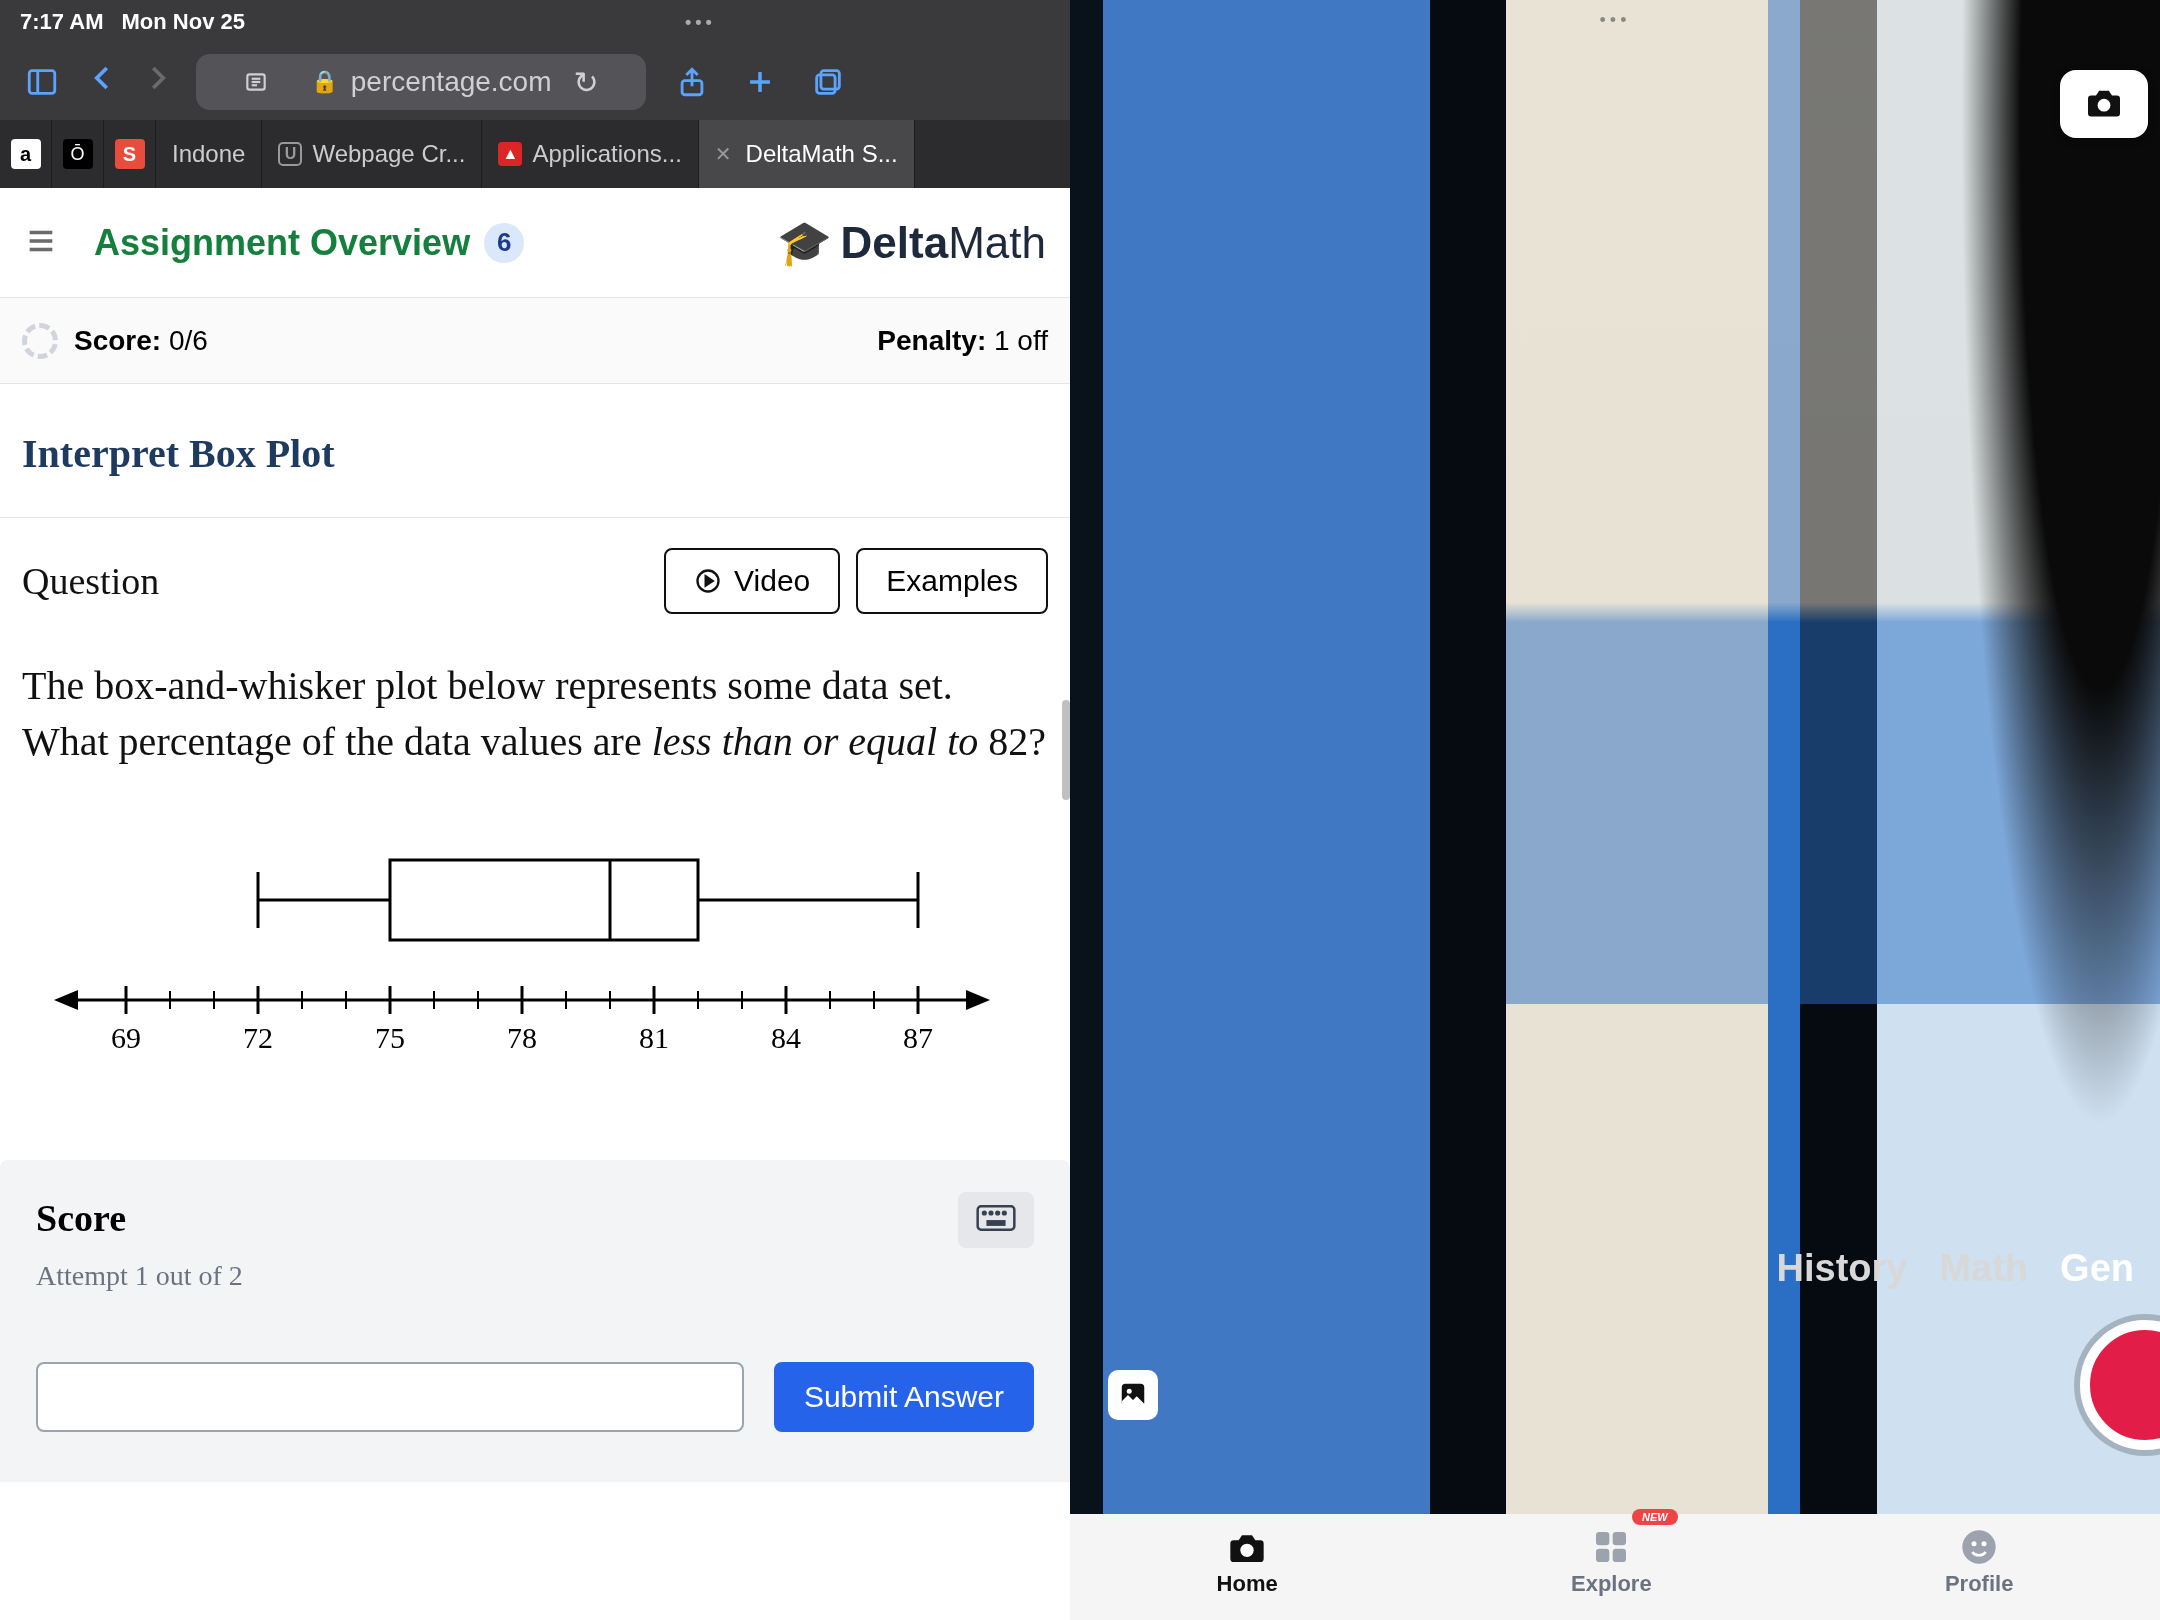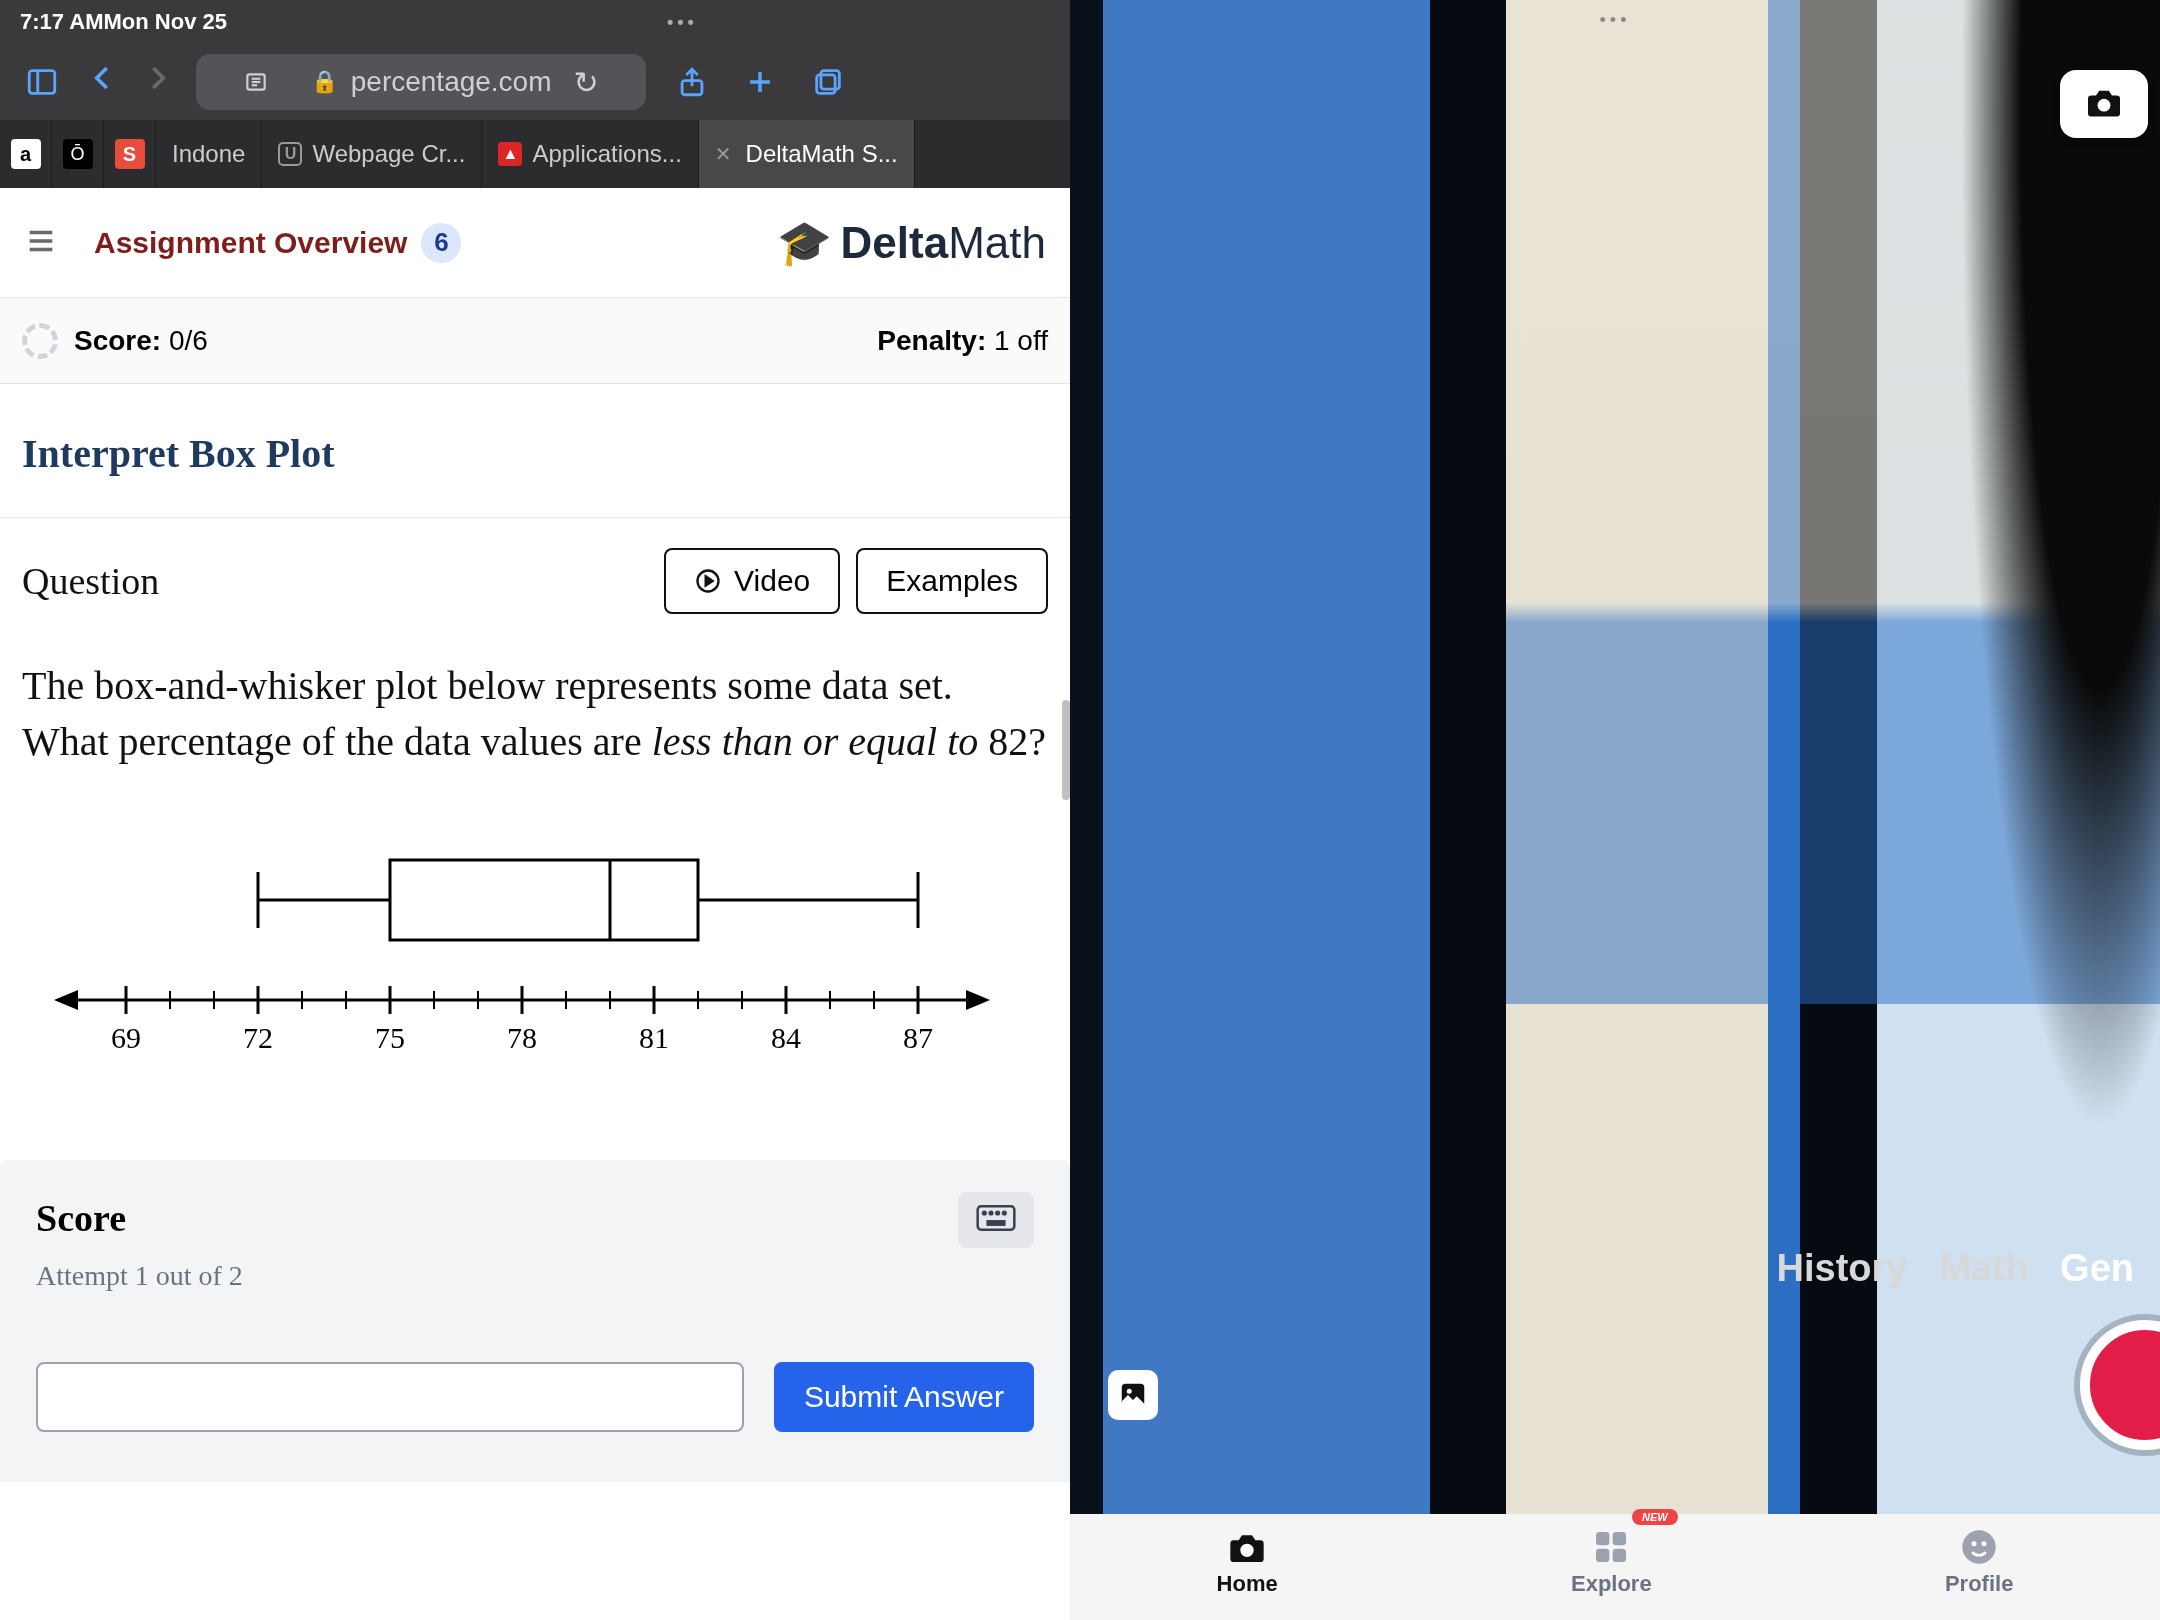--- a/index.html
+++ b/index.html
@@ -12,21 +12,21 @@
   background: #000;
 }
 .left-pane { width: 1070px; height: 100%; background: #fff; display: flex; flex-direction: column; position: relative; }
 .right-pane { flex: 1; height: 100%; position: relative; background: #3a6fb5; overflow: hidden; }
 
 
 .status-bar {
   height: 44px; background: #3a3a3c; color: #fff; display: flex; align-items: center;
   padding: 0 20px; font-size: 22px; font-weight: 600;
 }
-.status-time { }
+.status-time { margin-right: 18px; }
 .status-dots { margin-left: 440px; color: #aaa; letter-spacing: 4px; font-size: 18px;}
 
 .safari-bar {
   height: 76px; background: #3a3a3c; display: flex; align-items: center; padding: 0 20px; gap: 24px;
 }
 .safari-icon { width: 44px; height: 44px; display:flex; align-items:center; justify-content:center; color:#5aa3ff; }
 .safari-icon svg { width: 34px; height: 34px; }
 .nav-arrow { color:#5aa3ff; font-size:40px; }
 .nav-arrow.disabled { color:#6a6a6e; }
 .url-bar {
@@ -50,21 +50,21 @@
 .tab.active { background:#48484a; color:#fff; }
 .tab .tab-ico { width:24px; height:24px; border-radius:4px; display:flex; align-items:center; justify-content:center; font-size:16px;}
 .tab .close { color:#999; font-size:20px; margin-right:4px;}
 
 
 .dm-header {
   height: 110px; display:flex; align-items:center; padding:0 24px; border-bottom:1px solid #e5e5e5;
 }
 .hamburger { width:40px; color:#6b6b6b; }
 .hamburger svg { width:34px; height:34px; }
-.assign-link { color:#7f1d1d; font-size:30px; font-weight:600; margin-left:30px; }
+.assign-link { color:#15803d; font-size:36px; font-weight:600; margin-left:30px; }
 .assign-badge {
   background:#dbe7fb; color:#1e3a8a; border-radius:20px; width:40px; height:40px;
   display:inline-flex; align-items:center; justify-content:center; font-size:26px; margin-left:14px; font-weight:600;
 }
 .dm-logo { margin-left:auto; display:flex; align-items:center; gap:8px; }
 .dm-logo .cap { color:#1e293b; font-size:44px; }
 .dm-logo .word { font-size:44px; }
 .dm-logo .word .b { font-weight:800; color:#1e293b; }
 .dm-logo .word .l { font-weight:300; color:#1e293b; }
 

